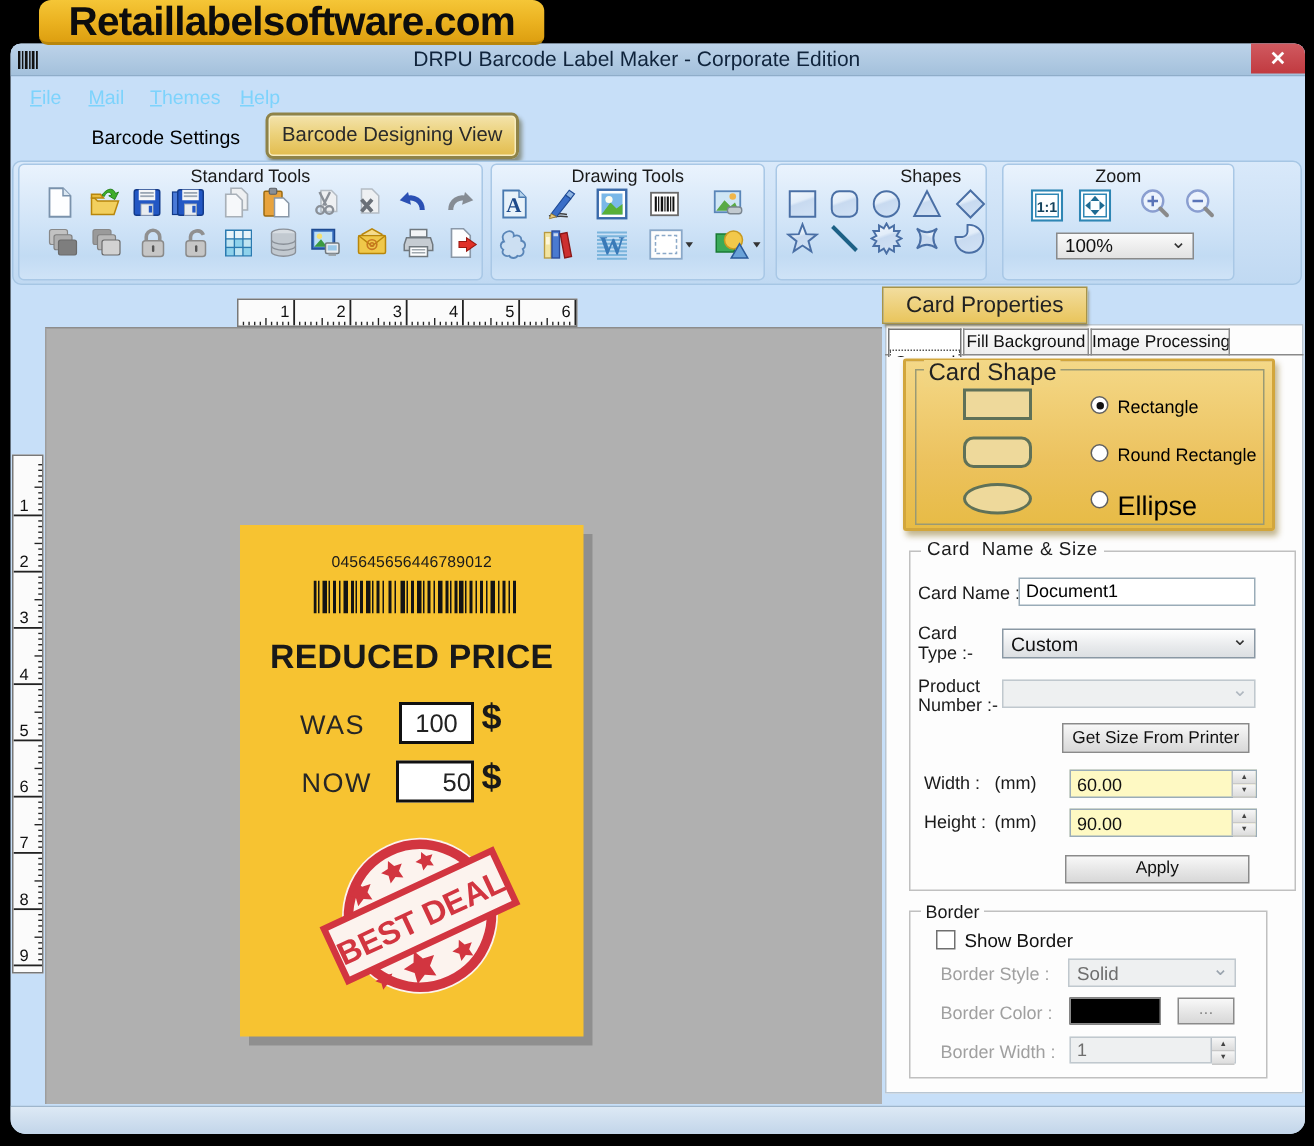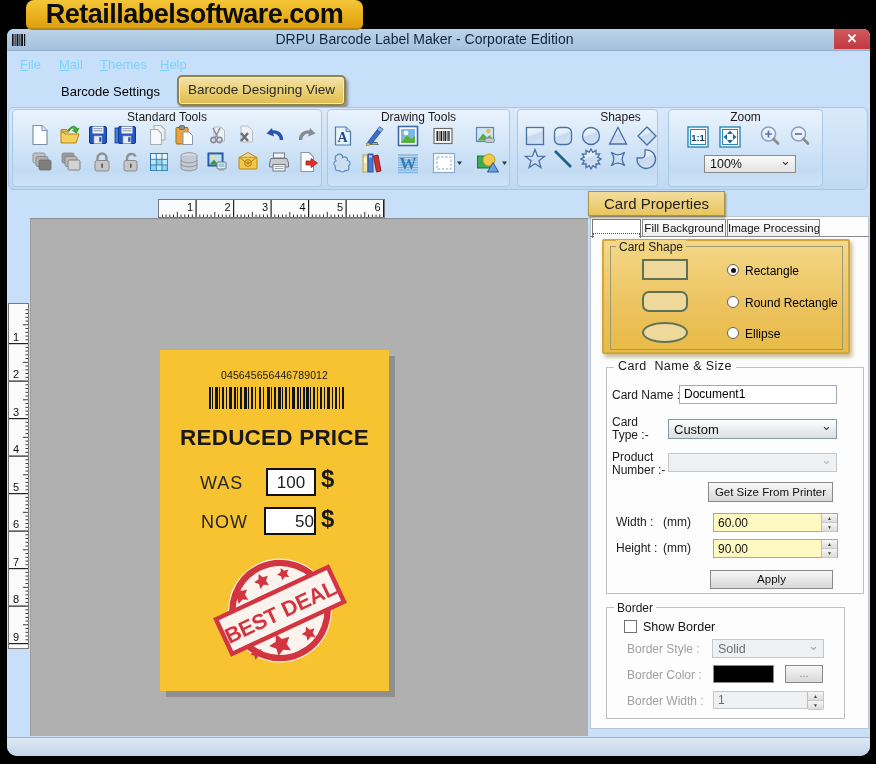--- a/index.html
+++ b/index.html
@@ -695,32 +695,32 @@
     </svg>
   </div>
   <div class="abs" id="statusbar"></div>
   <div class="abs" id="cardpropbox">Card Properties</div>
   <div class="abs tab" style="left:592px;width:49px;background:#fff;border-color:#777;z-index:3;height:19px;line-height:16px"><span style="display:inline-block;border:1px dotted #555;padding:0 2px;margin-top:13px">General</span></div>
   <div class="abs tab" style="left:642px;width:84px;line-height:17px">Fill Background</div>
   <div class="abs tab" style="left:727px;width:93px;line-height:17px">Image Processing</div>
   <div class="abs" id="tabline"></div>
   <div class="abs" id="cardshape"></div>
   <div class="abs" style="left:610px;top:246px;width:233px;height:104px;border:1px solid #9a9a74;z-index:5"></div>
-  <div class="abs" style="left:616px;top:240px;padding:0 3px;background:linear-gradient(#f3d786,#f1d37e);font-size:12px;color:#222;z-index:6">Card Shape</div>
+  <div class="abs" style="left:616px;top:240px;padding:0 3px;background:linear-gradient(#f3d786,#f1d37e);font-size:16px;color:#222;z-index:6">Card Shape</div>
   <div class="abs" style="left:642px;top:259px;width:46px;height:21px;background:#eed99b;border:2px solid #5f7158;z-index:6"></div>
   <div class="abs" style="left:642px;top:291px;width:46px;height:21px;background:#eed99b;border:2px solid #5f7158;border-radius:7px;z-index:6"></div>
   <div class="abs" style="left:642px;top:322px;width:46px;height:21px;background:#eed99b;border:2px solid #5f7158;border-radius:50%;z-index:6"></div>
   <div class="abs radio" style="left:727px;top:264px">
       <span class="dot"></span>
     </div>
   <div class="abs" style="left:745px;top:264px;font-size:12px;z-index:6">Rectangle</div>
   <div class="abs radio" style="left:727px;top:296px"></div>
   <div class="abs" style="left:745px;top:296px;font-size:12px;z-index:6">Round Rectangle</div>
   <div class="abs radio" style="left:727px;top:327px"></div>
-  <div class="abs" style="left:745px;top:327px;font-size:12px;z-index:6">Ellipse</div>
+  <div class="abs" style="left:745px;top:327px;font-size:18px;z-index:6">Ellipse</div>
 
   <div class="abs" style="left:606px;top:367px;width:258px;height:227px;border:1px solid #c0c0c0;z-index:2"></div>
   <div class="abs" style="left:614px;top:359px;padding:0 4px;background:#fdfdfd;font-size:12.5px;color:#1a1a1a;letter-spacing:0.4px;z-index:3">Card&nbsp; Name &amp; Size</div>
   <div class="abs flbl" style="left:612px;top:389px">Card Name :</div>
   <div class="abs" style="left:679px;top:385px;width:158px;height:19px;background:#fff;border:1px solid #9aacb8;font-size:12px;line-height:17px;padding-left:4px;z-index:3">Document1</div>
   <div class="abs flbl" style="left:612px;top:416px">Card<br>Type :-</div>
   <div class="abs combo" style="left:668px;top:419px;width:169px;height:20px">
       <span style="padding-left:5px;font-size:13px;color:#111">Custom</span>
       <span class="chev">⌄</span>
     </div>

